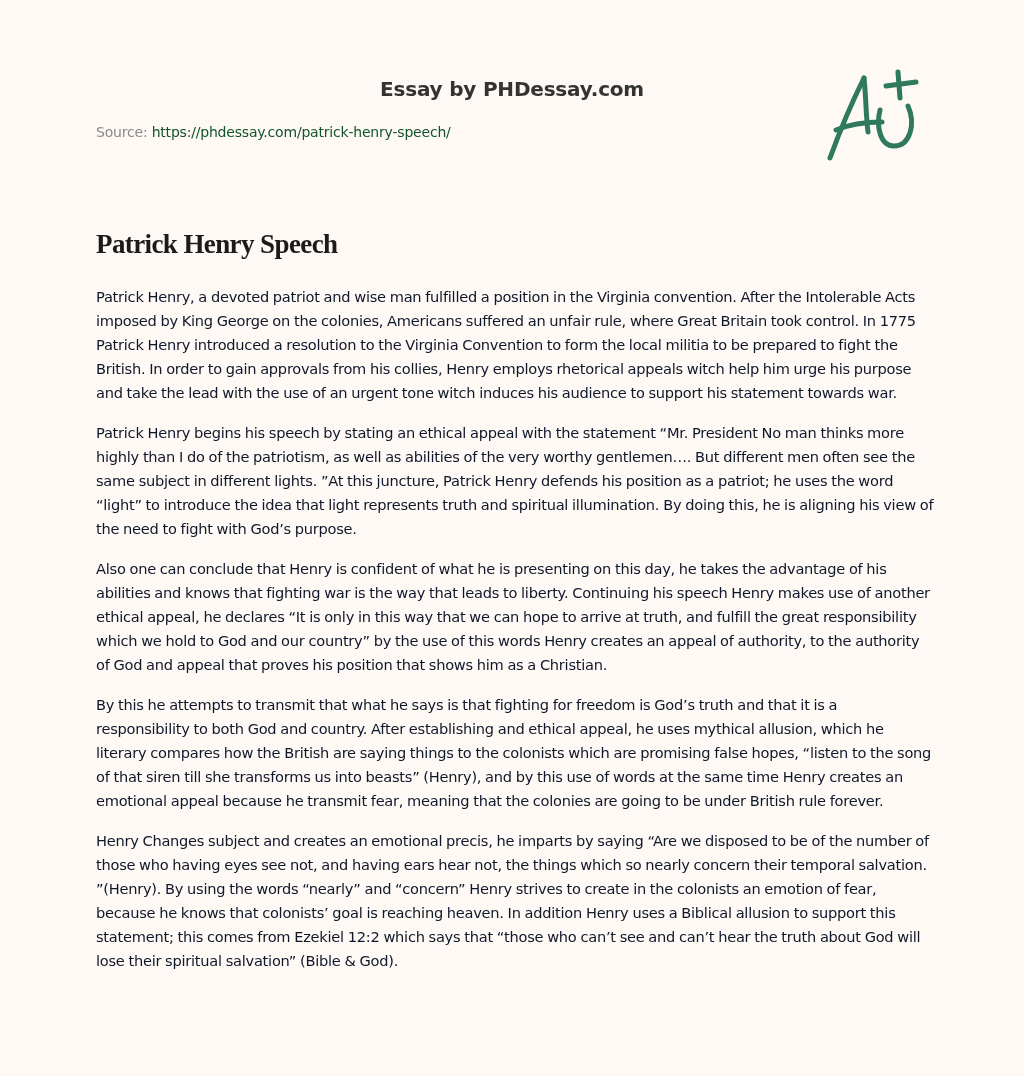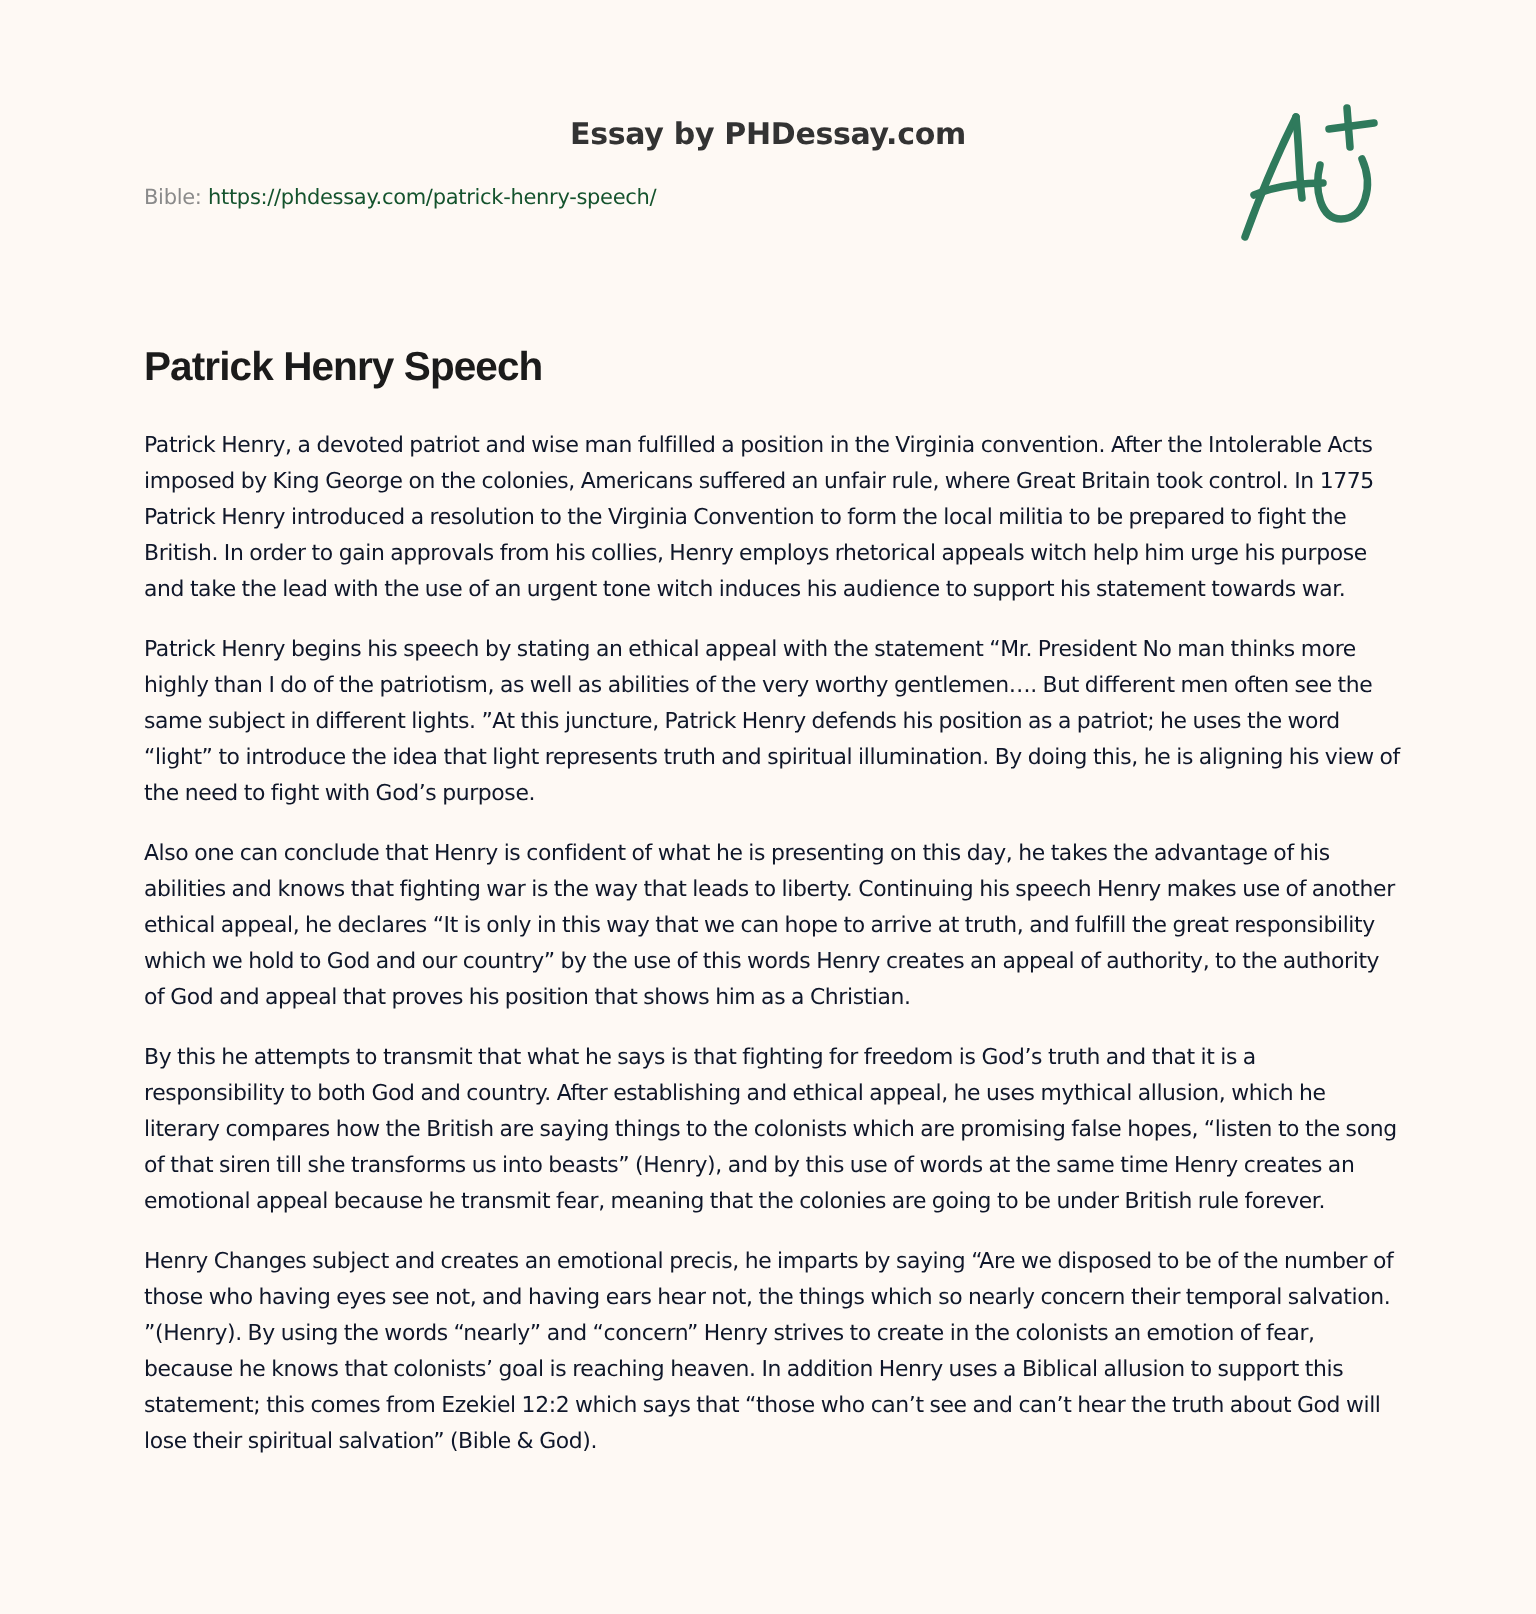--- a/index.html
+++ b/index.html
@@ -48,21 +48,21 @@
       left: 822px;
       top: 66px;
       width: 106px;
       height: 100px;
     }
     .page-title {
       position: absolute;
       left: 96px;
       top: 224px;
       margin: 0;
-      font-family: Liberation Sans, sans-serif;
+      font-family: Liberation Serif, serif;
       font-weight: bold;
       font-size: 27px;
       color: #1b1b1b;
       letter-spacing: -0.6px;
       line-height: 40px;
     }
     .content {
       position: absolute;
       left: 96px;
       top: 285px;
@@ -76,21 +76,21 @@
       letter-spacing: -0.25px;
       word-spacing: -0.5px;
     }
   </style>
 </head>
 <body>
 
 <header class="header">
   <h2 class="site-title">Essay by PHDessay.com</h2>
   <div class="source-line">
-    <span>Bible: </span><a class="source-link" href="#">https://phdessay.com/patrick-henry-speech/</a>
+    <span>Source: </span><a class="source-link" href="#">https://phdessay.com/patrick-henry-speech/</a>
   </div>
 </header>
 
 <div class="logo">
   <svg width="106" height="100" viewBox="0 0 106 100" fill="none" stroke="#2f7a5c" stroke-width="5" stroke-linecap="round" stroke-linejoin="round">
 
     <path d="M8 92 C 16 70, 28 40, 42 12"></path>
 
     <path d="M42 12 C 44 30, 44 52, 46 66"></path>
 

